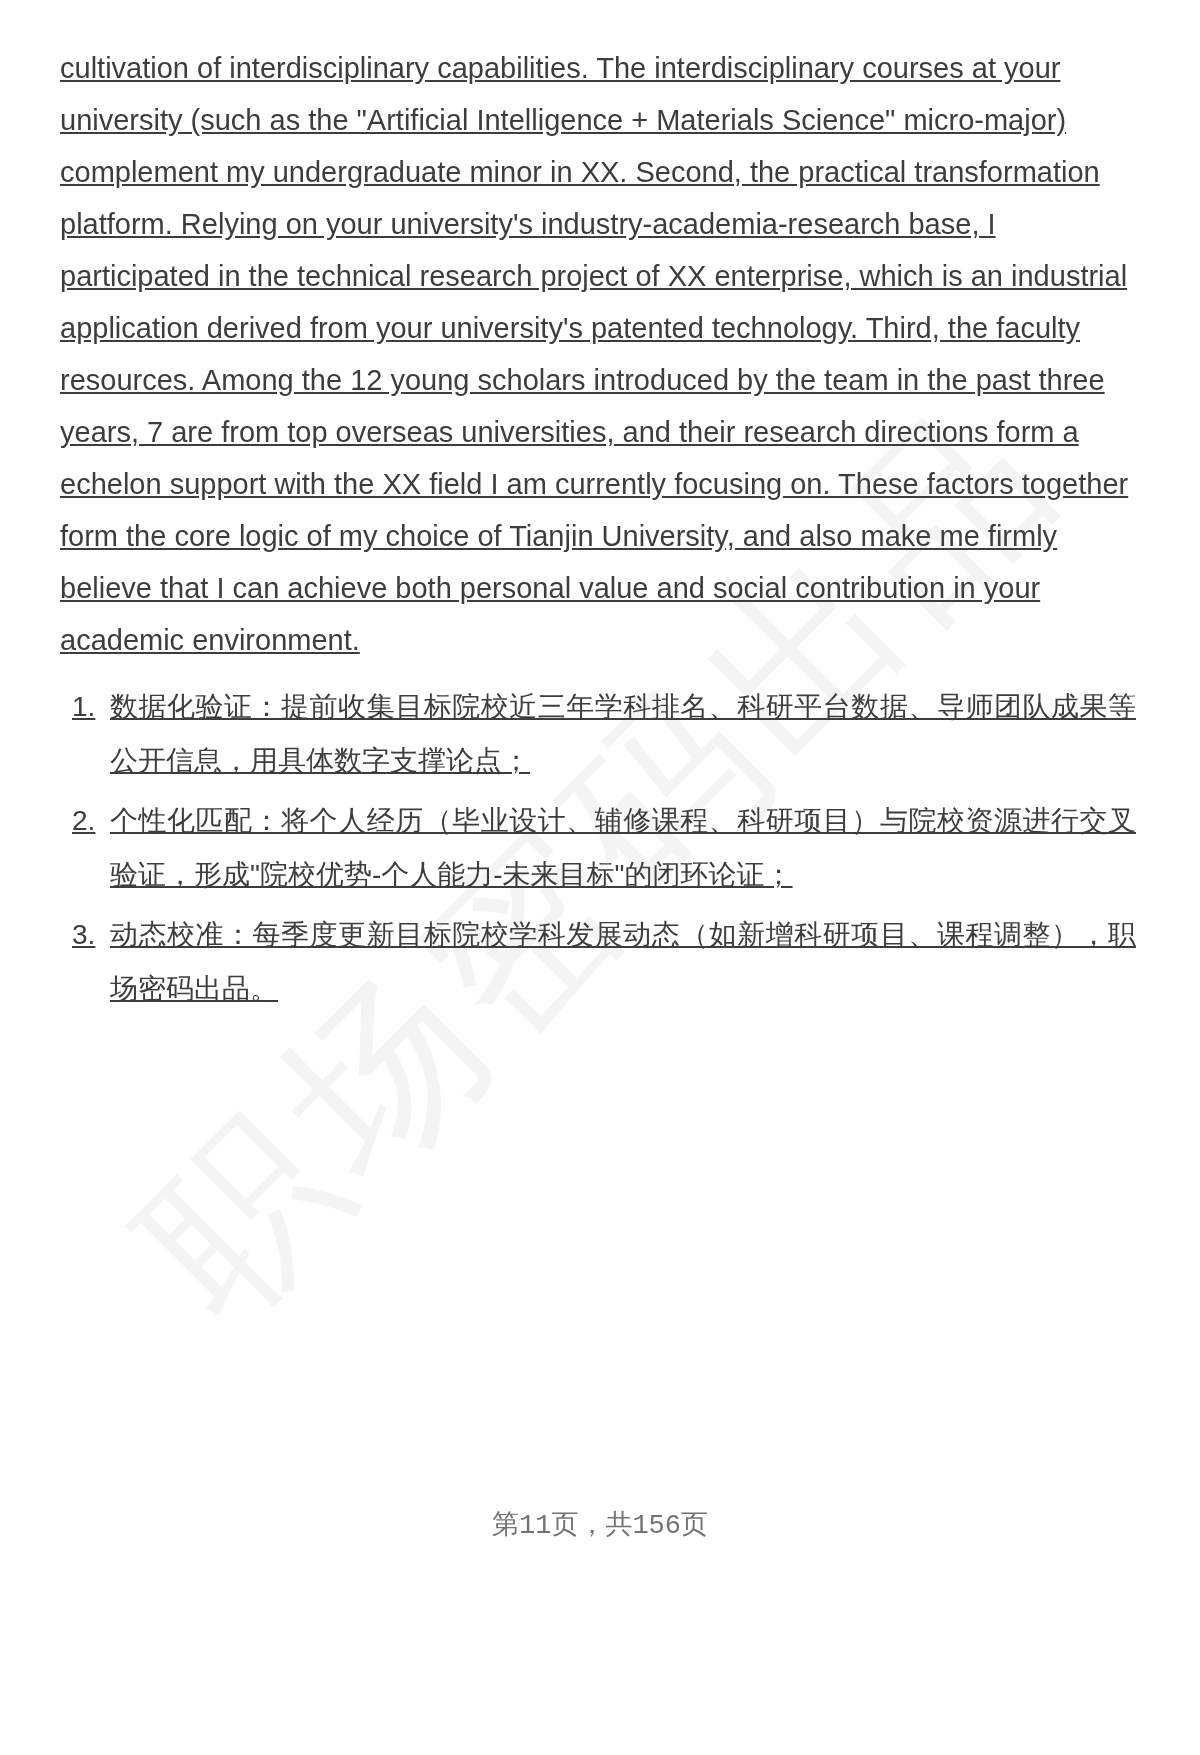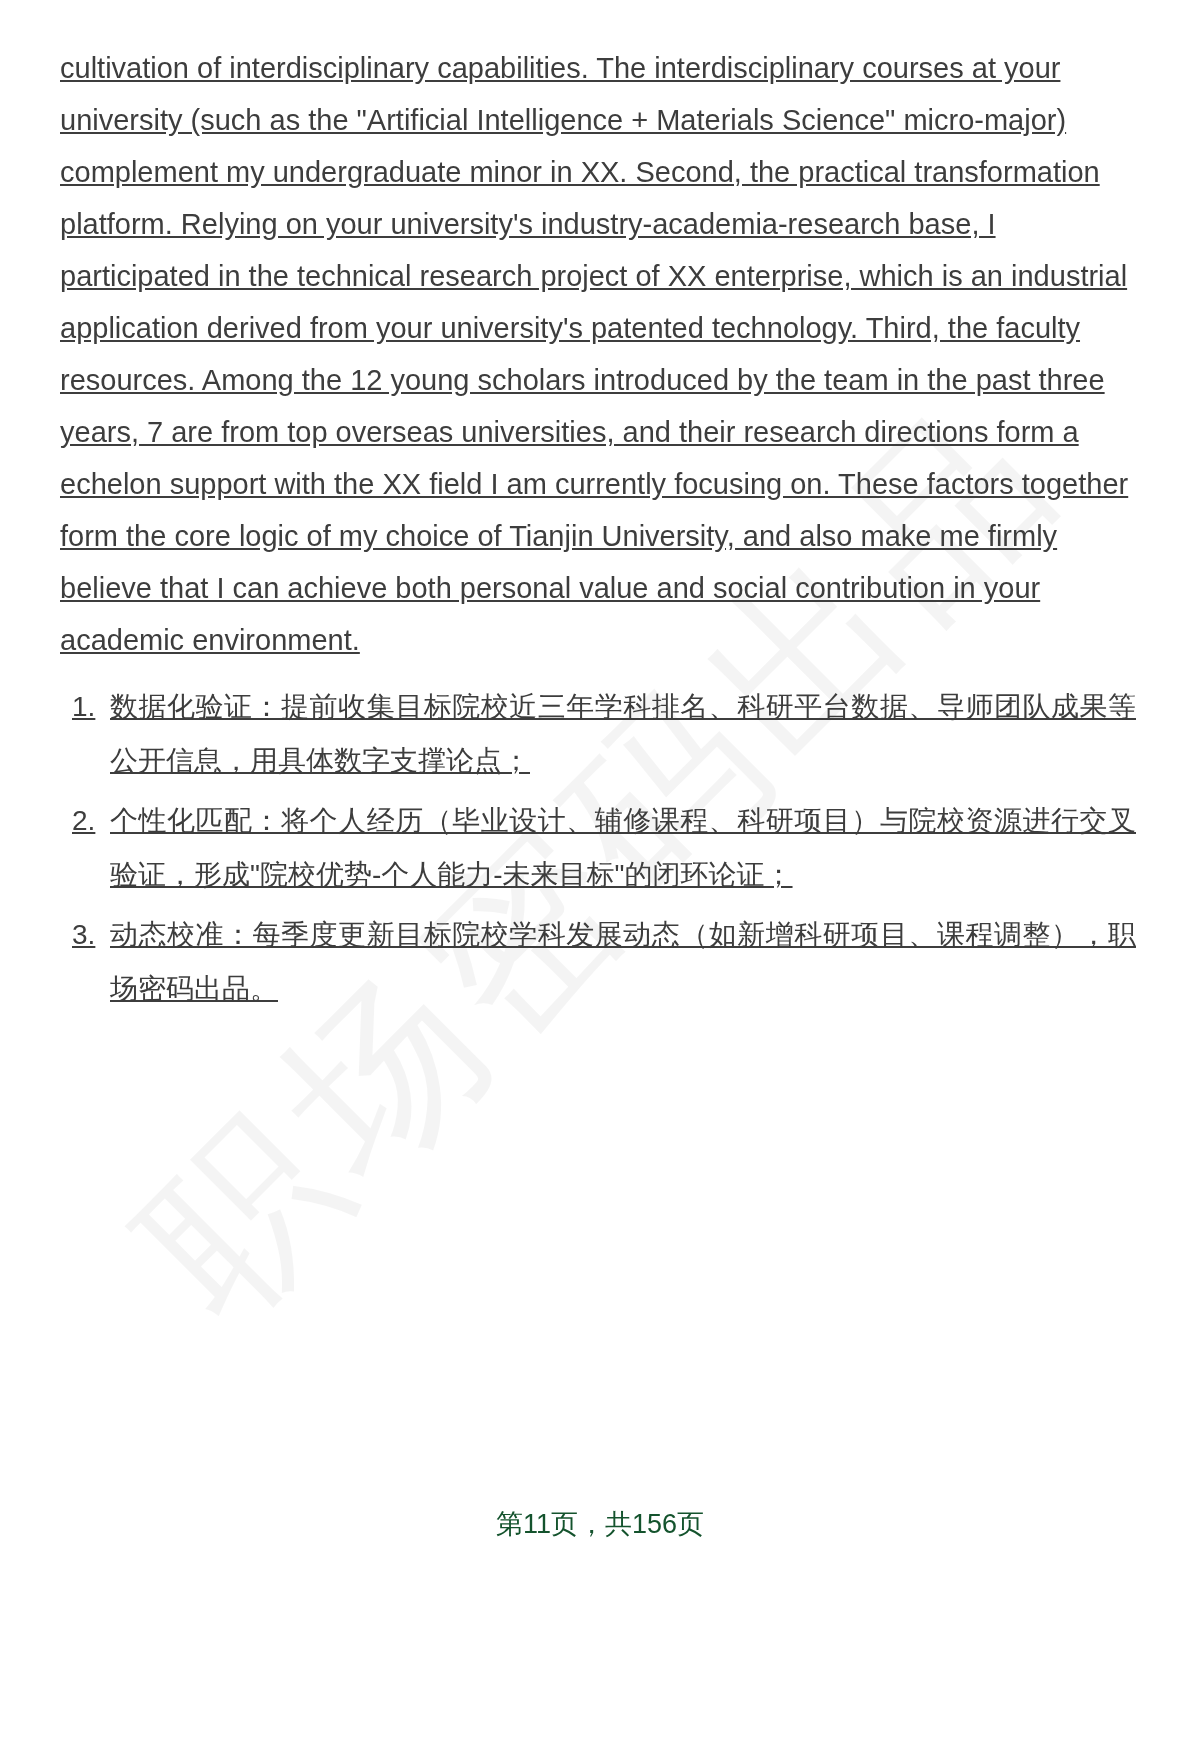--- a/index.html
+++ b/index.html
@@ -79,22 +79,23 @@
     margin-top: 24px;
     color: #3d3d3d;
   }
   .page-footer {
     position: absolute;
     left: 0;
     right: 0;
     top: 1506px;
     text-align: center;
     font-size: 27px;
-    color: #14532d;
+    color: #737373;
     z-index: 1;
+    font-family: Liberation Mono, monospace;
   }
 </style>
 </head>
 <body>
 
 <div class="watermark">职场密码出品</div>
 
 <div class="page-content">
 
   <p class="para-en">cultivation of interdisciplinary capabilities. The interdisciplinary courses at your university (such as the "Artificial Intelligence + Materials Science" micro-major) complement my undergraduate minor in XX. Second, the practical transformation platform. Relying on your university's industry-academia-research base, I participated in the technical research project of XX enterprise, which is an industrial application derived from your university's patented technology. Third, the faculty resources. Among the 12 young scholars introduced by the team in the past three years, 7 are from top overseas universities, and their research directions form a echelon support with the XX field I am currently focusing on. These factors together form the core logic of my choice of Tianjin University, and also make me firmly believe that I can achieve both personal value and social contribution in your academic environment.</p>

